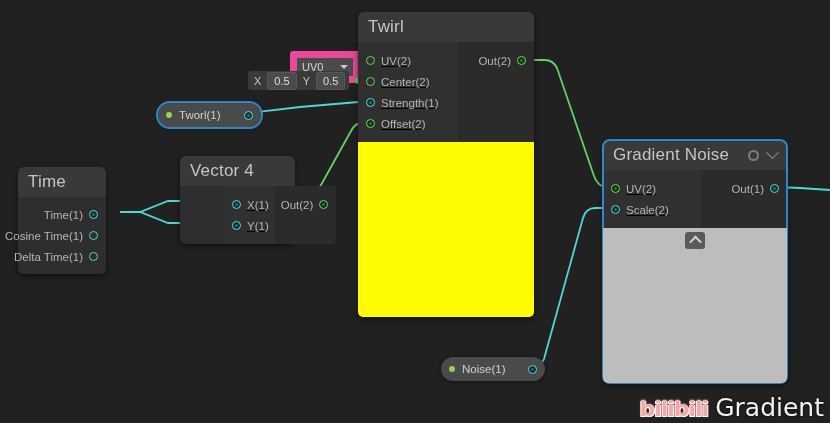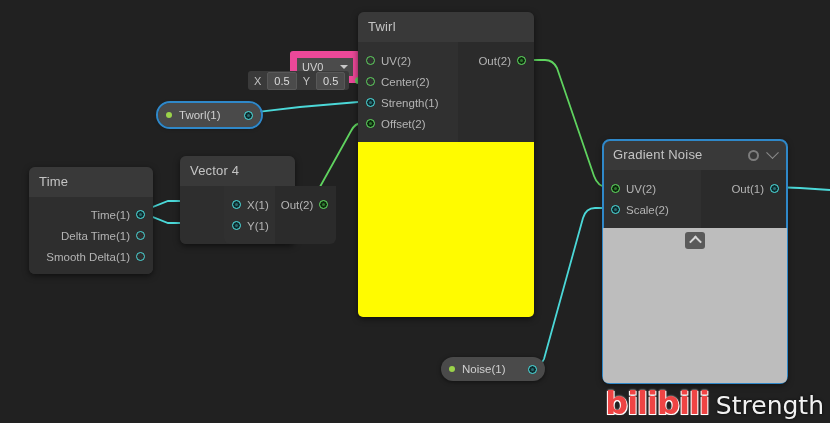--- a/index.html
+++ b/index.html
@@ -38,21 +38,21 @@
     outline: 2px solid #2f88c9;
     outline-offset: -1px;
     border-radius: 7px;
   }
   .node-header {
     height: 30px;
     line-height: 30px;
     background: #393939;
     border-radius: 6px 6px 0 0;
     color: #c4c4c4;
-    font-size: 13px;
+    font-size: 17px;
     padding: 0 10px;
     display: flex;
     align-items: center;
     justify-content: space-between;
     box-sizing: border-box;
   }
   .node-title { letter-spacing: .2px; }
   .hdr-icons { display: flex; align-items: center; gap: 9px; }
 
   .gear-ico {
@@ -70,21 +70,21 @@
   }
 
   .node-body {
     display: flex;
     background: #2e2e2e;
   }
   .col-in, .col-out {
     padding: 8px 0;
     box-sizing: border-box;
   }
-  .col-in  { background: #303030; }
+  .col-in  { background: #303030; text-decoration: underline; }
   .col-out { background: #2b2b2b; flex: 1; }
 
   .port-row {
     display: flex;
     align-items: center;
     height: 21px;
     font-size: 11.5px;
     color: #b4b4b4;
     white-space: nowrap;
   }
@@ -234,23 +234,23 @@
     position: absolute;
     right: 6px;
     bottom: 1px;
     z-index: 30;
     display: flex;
     align-items: baseline;
     gap: 7px;
     font-family: "DejaVu Sans", sans-serif;
   }
   .wm-bili {
-    font-size: 32px;
+    font-size: 22px;
     font-weight: bold;
-    color: #ef4444;
+    color: #fca5a5;
     letter-spacing: -1px;
     text-shadow: 0 0 2px #fff, 1px 1px 0 #fff, -1px 1px 0 #fff;
     margin-top: 28px;
   }
   .wm-name {
     font-size: 25px;
     color: #f2f2f2;
     text-shadow: 0 0 3px rgba(0,0,0,.8);
   }
 </style>
@@ -269,36 +269,36 @@
 
     <path d="M240 114 L300 107 L370 101" fill="none" stroke="#4bd8d8" stroke-width="1.8"></path>
 
     <path d="M529 60 L545 60 Q553 60 557 68 L594 176 Q598 187 607 187 L614 187" fill="none" stroke="#5fd35f" stroke-width="1.8"></path>
 
     <path d="M523 368 L532 368 Q540 368 544 359 L583 218 Q586 208 595 208 L613 208" fill="none" stroke="#4bd8d8" stroke-width="1.8"></path>
 
     <path d="M774 187 L800 188 L830 190" fill="none" stroke="#4bd8d8" stroke-width="1.8"></path>
   </svg>
 
-  <div class="node" id="node-time" style="left:29px; top:167px; width:124px;">
+  <div class="node" id="node-time" style="left:18px; top:167px; width:88px;">
     <div class="node-header">
       <span class="node-title">Time</span>
     </div>
     <div class="node-body" style="display:block; border-radius:0 0 6px 6px;">
       <div class="col-out" style="background:#2e2e2e; border-radius:0 0 6px 6px; padding:7px 0;">
         <div class="port-row out">
           <span class="plabel">Time(1)</span>
           <span class="port v1 filled rgt"></span>
         </div>
         <div class="port-row out">
+          <span class="plabel">Cosine Time(1)</span>
+          <span class="port v1 rgt"></span>
+        </div>
+        <div class="port-row out">
           <span class="plabel">Delta Time(1)</span>
-          <span class="port v1 rgt"></span>
-        </div>
-        <div class="port-row out">
-          <span class="plabel">Smooth Delta(1)</span>
           <span class="port v1 rgt"></span>
         </div>
       </div>
     </div>
   </div>
 
   <div class="node" id="node-vector2" style="left:180px; top:156px; width:115px;">
     <div class="node-header">
       <span class="node-title">Vector 4</span>
     </div>
@@ -419,16 +419,16 @@
       <span class="vf-box">0.5</span>
     </div>
     <span class="w-stub">
       <span class="sdot"></span>
         <span class="sline"></span>
     </span>
   </div>
 
   <div id="watermark">
     <span class="wm-bili">bilibili</span>
-    <span class="wm-name">Strength</span>
+    <span class="wm-name">Gradient</span>
   </div>
 
 </div>
 
 </body></html>

